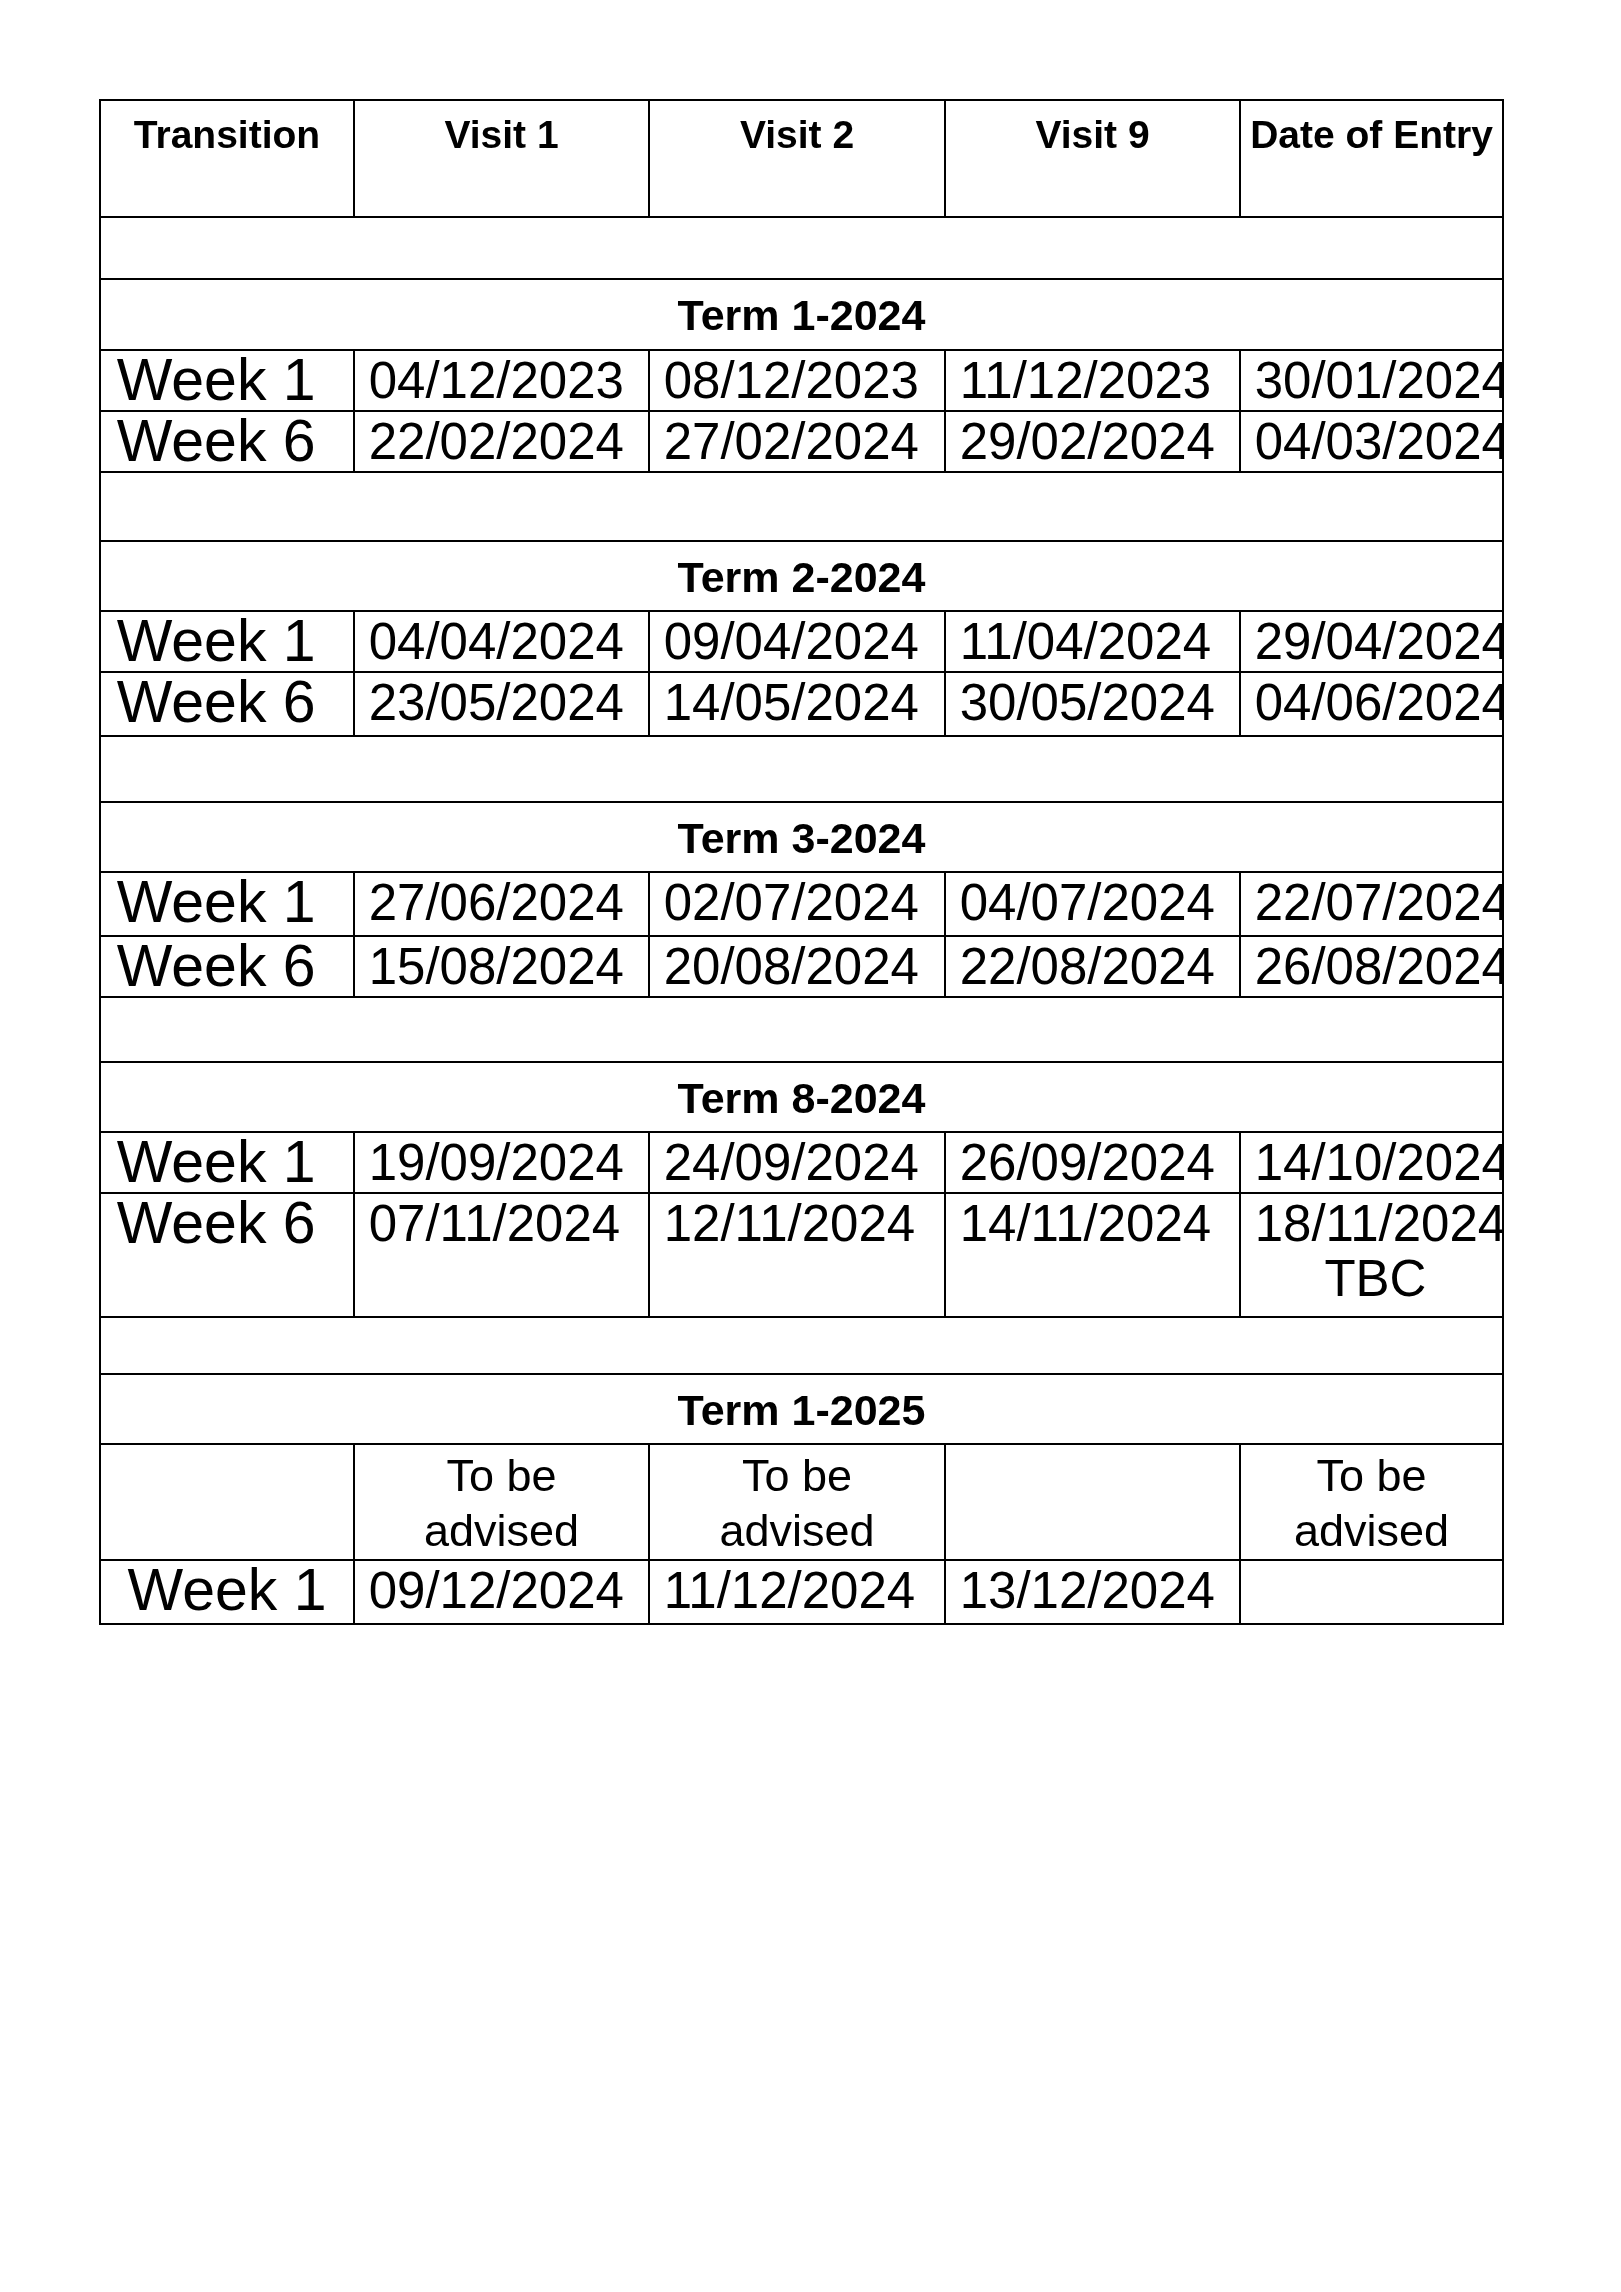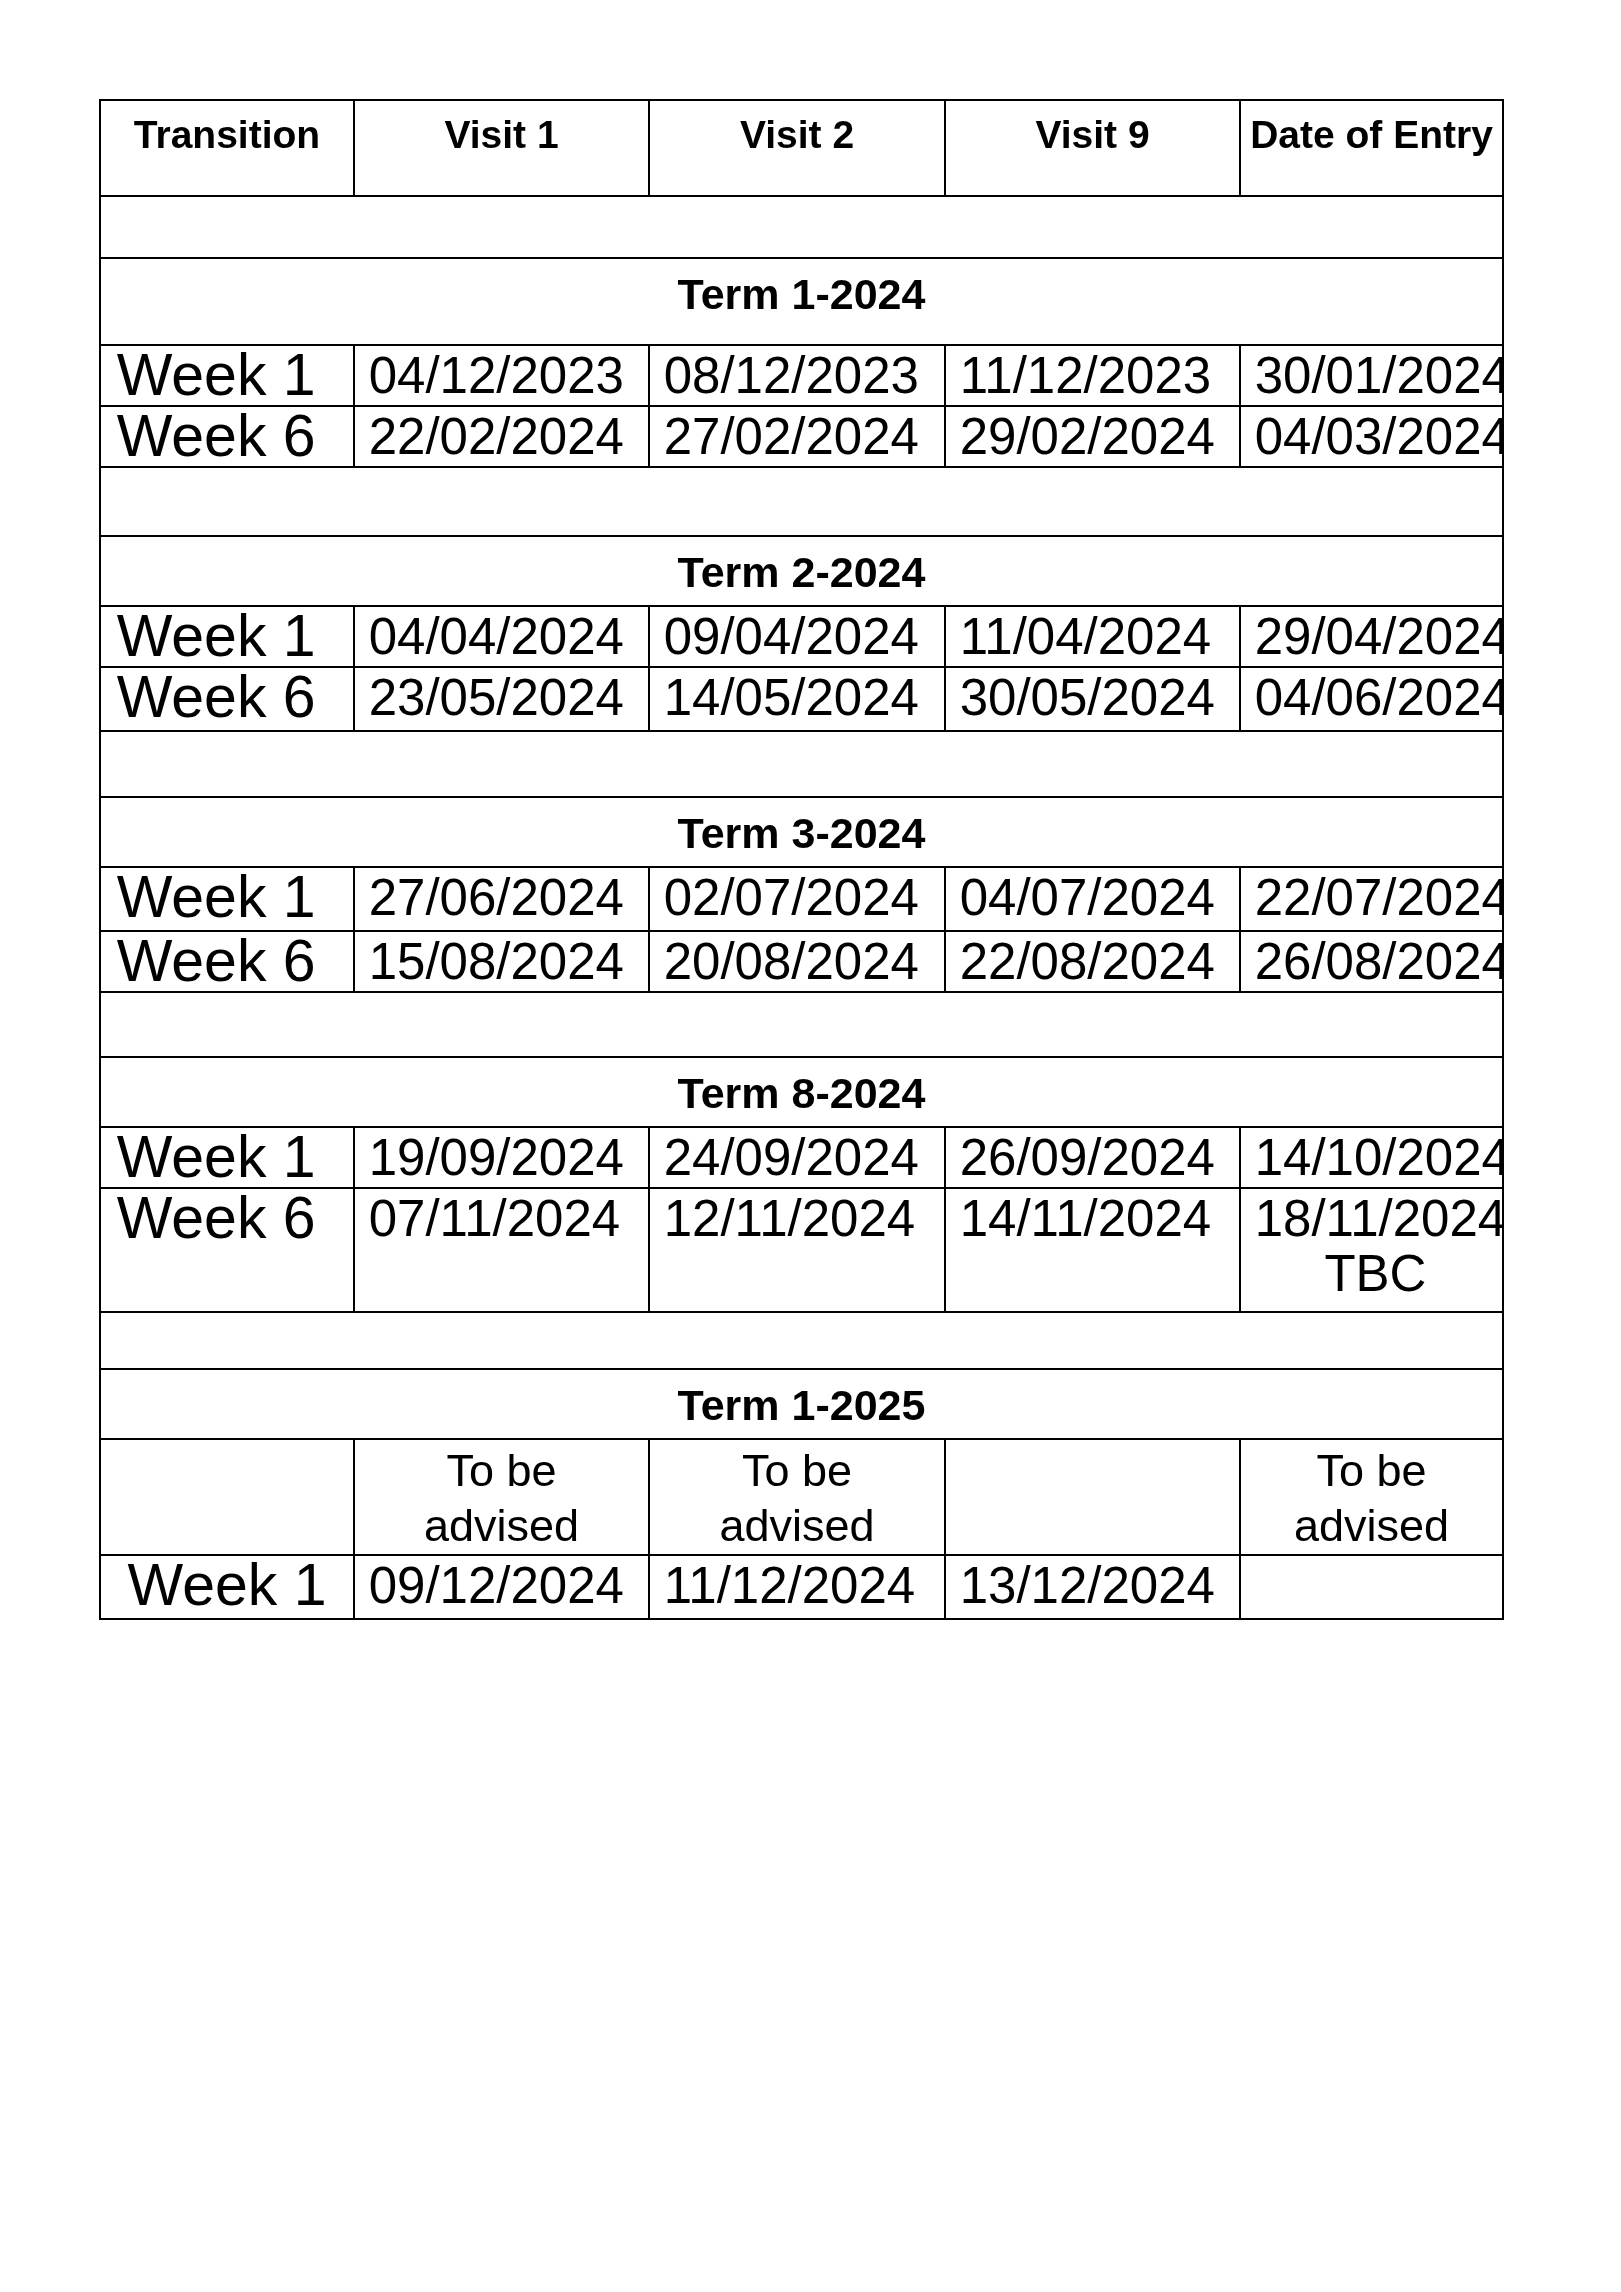--- a/index.html
+++ b/index.html
@@ -93,33 +93,33 @@
   <table class="schedule">
     <colgroup>
       <col style="width:254px">
       <col style="width:295px">
       <col style="width:296px">
       <col style="width:295px">
       <col style="width:263px">
     </colgroup>
 
     <tbody>
-        <tr style="height:96px">
+        <tr style="height:117px">
       <td class="hdr">Transition</td>
       <td class="hdr">Visit 1</td>
       <td class="hdr">Visit 2</td>
       <td class="hdr">Visit 9</td>
       <td class="hdr">Date of Entry</td>
     </tr>
 
     <tr class="spacer" style="height:62px">
           <td colspan="5"></td>
         </tr>
 
-    <tr style="height:87px">
+    <tr style="height:71px">
       <td class="title" colspan="5">Term 1-2024</td>
     </tr>
     <tr style="height:61px">
       <td class="label">Week 1</td>
       <td class="date">04/12/2023</td>
       <td class="date">08/12/2023</td>
       <td class="date">11/12/2023</td>
       <td class="date">30/01/2024</td>
     </tr>
     <tr style="height:61px">

